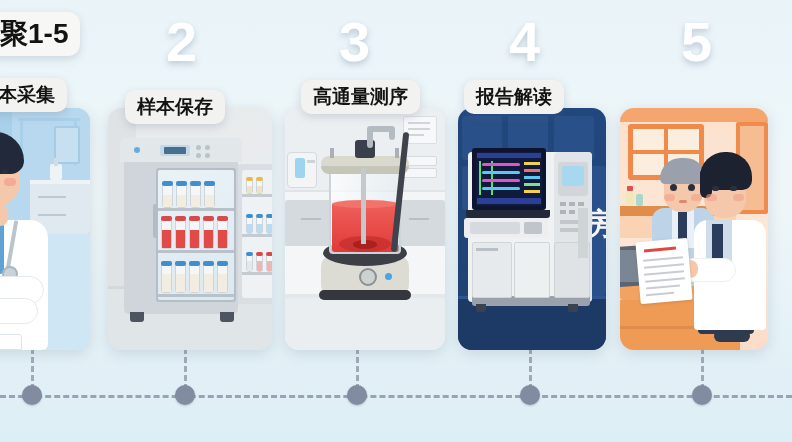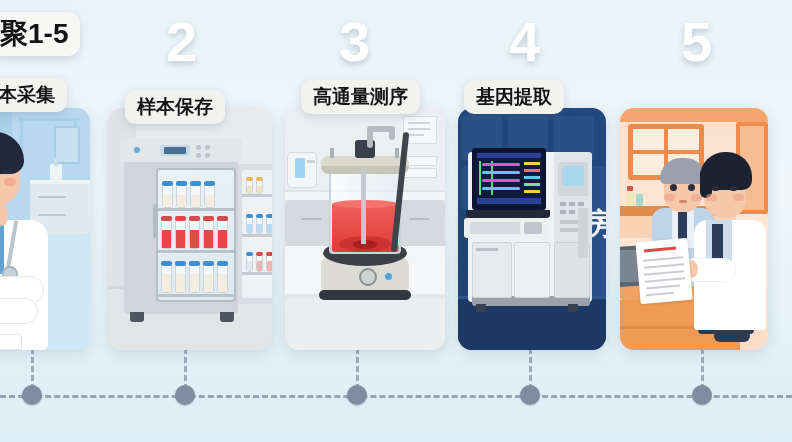--- a/index.html
+++ b/index.html
@@ -410,21 +410,21 @@
       <div class="sh" style="left:102px;top:120px;width:24px;height:4px;background:#c2c7cb;"></div>
 
       <div class="sh" style="left:14px;top:134px;width:40px;height:56px;background:#e7eaec;border:1px solid #d0d5d8;border-radius:2px;"></div>
       <div class="sh" style="left:56px;top:134px;width:36px;height:56px;background:#edf0f1;border:1px solid #d0d5d8;border-radius:2px;"></div>
       <div class="sh" style="left:96px;top:134px;width:36px;height:56px;background:#dfe3e5;border:1px solid #cdd2d5;border-radius:2px;"></div>
       <div class="sh" style="left:18px;top:140px;width:22px;height:3px;background:#b9c0c5;"></div>
       <div class="sh" style="left:120px;top:100px;width:10px;height:50px;background:#cfd4d7;"></div>
     </div>
   </div>
   <div class="stepnum" style="left:509px;top:14px;font-size:56px;">4</div>
-  <div class="pill" style="left:464px;top:80px;">基因提取</div>
+  <div class="pill" style="left:464px;top:80px;">报告解读</div>
 
   <div class="card" style="left:620px;top:108px;width:148px;height:242px;">
     <div class="scene">
       <div class="c5bg"></div>
       <div class="sh" style="left:0;top:0;width:148px;height:14px;background:#f5a66e;"></div>
 
       <div class="c5win" style="left:8px;top:16px;width:76px;height:56px;"></div>
       <div class="c5mull" style="left:8px;top:42px;width:76px;height:4px;"></div>
       <div class="c5mull" style="left:44px;top:16px;width:4px;height:56px;"></div>
 

